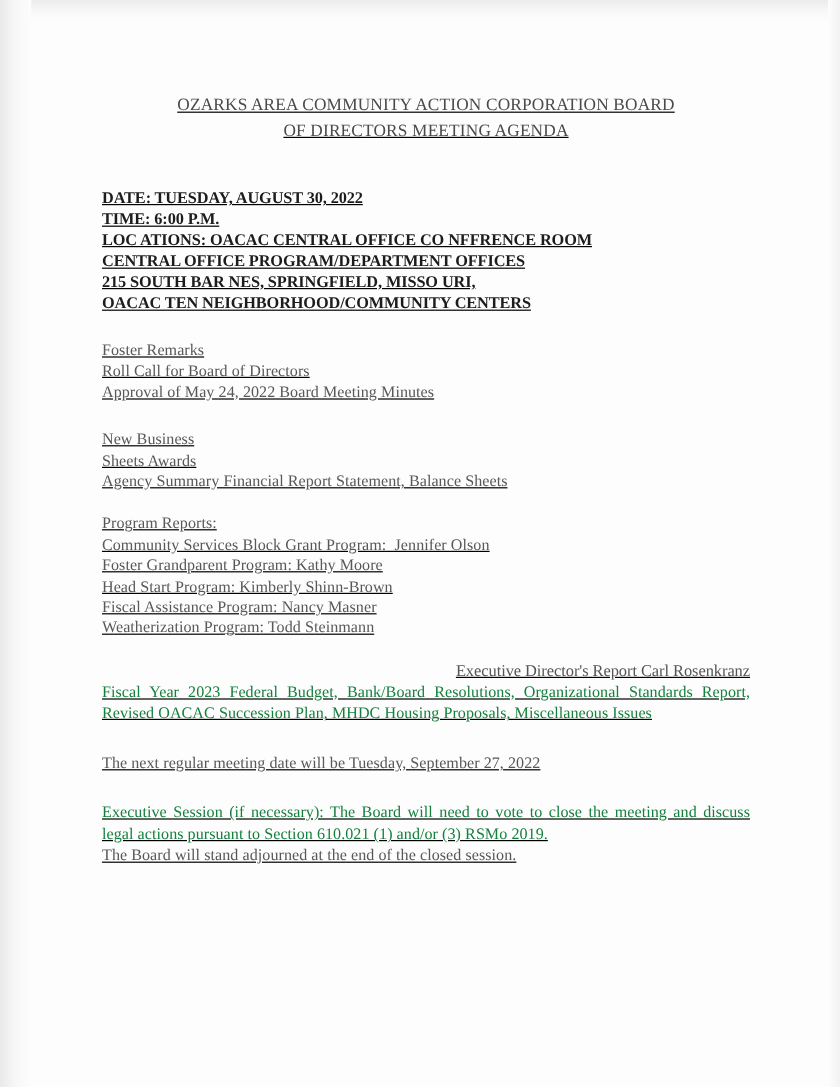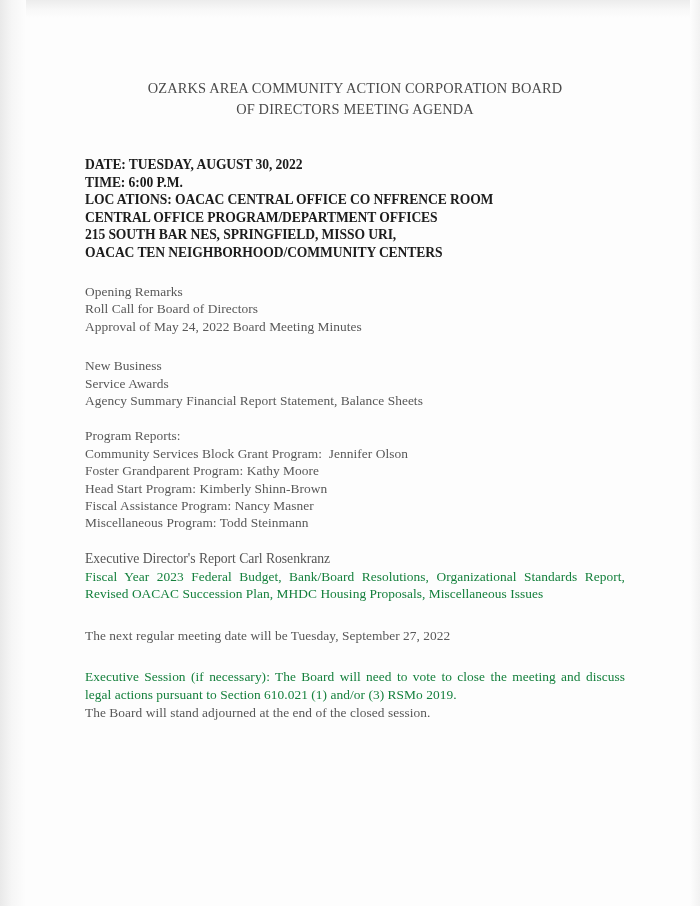--- a/index.html
+++ b/index.html
@@ -37,20 +37,21 @@
     width: 10px; height: 906px;
     background: linear-gradient(to left, #f2f2f2 0%, #fdfdfd 100%);
     pointer-events: none;
   }
 
   .content {
     position: absolute;
     left: 85px;
     top: 78px;
     width: 540px;
+    text-decoration: underline;
   }
 
   .doc-title {
     text-align: center;
     color: #4a4a4a;
     font-size: 14.4px;
     line-height: 21px;
     letter-spacing: 0.15px;
     margin: 0 0 0 0;
     padding: 0 8px;
@@ -84,20 +85,21 @@
     line-height: 17.6px;
     text-align: justify;
     text-justify: inter-word;
     letter-spacing: 0.05px;
   }
   .lead-line {
     color: #555555;
     font-size: 13.7px;
     line-height: 18px;
     letter-spacing: -0.05px;
+    text-align: right;
   }
 </style>
 </head>
 <body>
 
 <div class="page">
 
   <div class="scan-edge-top"></div>
   <div class="scan-edge-left"></div>
   <div class="scan-edge-right"></div>
@@ -115,42 +117,42 @@
       <span class="hl">TIME: 6:00 P.M.</span>
       <span class="hl">LOC ATIONS: OACAC CENTRAL OFFICE CO NFFRENCE ROOM</span>
       <span class="hl">CENTRAL OFFICE PROGRAM/DEPARTMENT OFFICES</span>
       <span class="hl">215 SOUTH BAR NES, SPRINGFIELD, MISSO URI,</span>
       <span class="hl">OACAC TEN NEIGHBORHOOD/COMMUNITY CENTERS</span>
     </div>
 
     <div class="gap-md"></div>
 
     <div class="body-group">
-      <span class="bl">Opening Remarks</span>
+      <span class="bl">Foster Remarks</span>
       <span class="bl">Roll Call for Board of Directors</span>
       <span class="bl">Approval of May 24, 2022 Board Meeting Minutes</span>
     </div>
 
     <div class="gap-md"></div>
 
     <div class="body-group">
       <span class="bl">New Business</span>
-      <span class="bl">Service Awards</span>
+      <span class="bl">Sheets Awards</span>
       <span class="bl">Agency Summary Financial Report Statement, Balance Sheets</span>
     </div>
 
     <div class="gap-sm"></div>
 
     <div class="body-group">
       <span class="bl">Program Reports:</span>
       <span class="bl">Community Services Block Grant Program:  Jennifer Olson</span>
       <span class="bl">Foster Grandparent Program: Kathy Moore</span>
       <span class="bl">Head Start Program: Kimberly Shinn-Brown</span>
       <span class="bl">Fiscal Assistance Program: Nancy Masner</span>
-      <span class="bl">Miscellaneous Program: Todd Steinmann</span>
+      <span class="bl">Weatherization Program: Todd Steinmann</span>
     </div>
 
     <div class="gap-sm"></div>
 
     <div class="lead-line">Executive Director's Report Carl Rosenkranz</div>
     <div class="justified">Fiscal Year 2023 Federal Budget, Bank/Board Resolutions, Organizational Standards Report, Revised OACAC Succession Plan, MHDC Housing Proposals, Miscellaneous Issues</div>
 
     <div class="gap-lg"></div>
 
     <div class="body-group">The next regular meeting date will be Tuesday, September 27, 2022</div>

